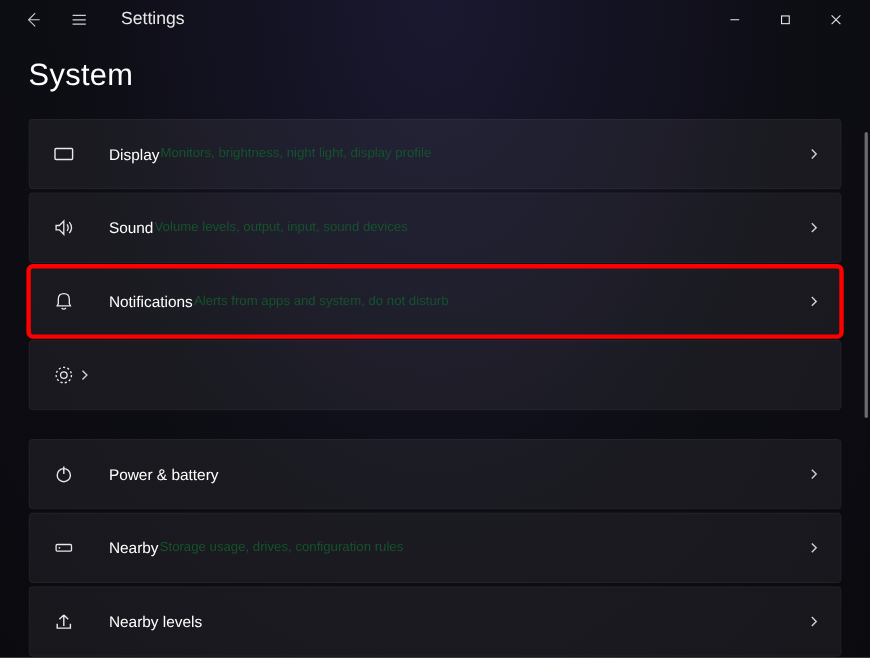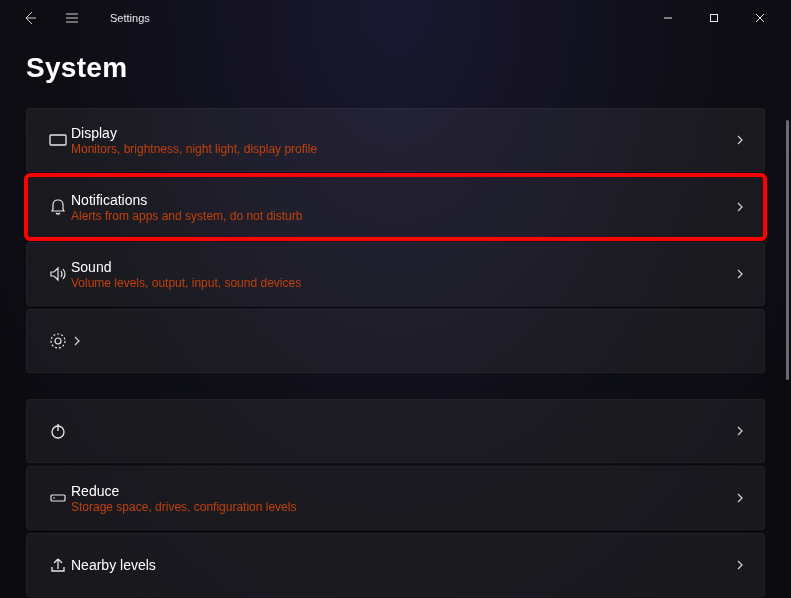--- a/index.html
+++ b/index.html
@@ -31,40 +31,40 @@
     .back-btn, .menu-btn {
       width: 24px;
       height: 24px;
       display: flex;
       align-items: center;
       justify-content: center;
       cursor: pointer;
       color: #cfcfcf;
     }
     .app-name {
-      font-size: 11px;
+      font-size: 16px;
       color: #e8e8e8;
       margin-left: 8px;
     }
     .window-controls {
       margin-left: auto;
       display: flex;
     }
     .win-btn {
       width: 46px;
       height: 32px;
       display: flex;
       align-items: center;
       justify-content: center;
       cursor: pointer;
       color: #e8e8e8;
     }
     .page-title {
       font-size: 28px;
-      font-weight: 700;
+      font-weight: 400;
       padding: 16px 26px 24px 26px;
       letter-spacing: 0.3px;
     }
     .content {
       padding: 0 26px 0 26px;
       height: 490px;
       overflow-y: auto;
     }
     .rowgroup {
       display: flex;
@@ -93,33 +93,33 @@
     .row-icon {
       width: 26px;
       height: 26px;
       display: flex;
       align-items: center;
       justify-content: center;
       color: #e8e8e8;
       flex-shrink: 0;
     }
     .row-text {
-      margin-left: 0;
+      margin-left: 28px;
       flex: 1;
       display: flex;
-      flex-direction: column;
+      flex-direction: row;
       gap: 1px;
     }
     .row-title {
       font-size: 14px;
       color: #ffffff;
     }
     .row-sub {
       font-size: 12px;
-      color: #c2410c;
+      color: #14532d;
     }
     .chevron {
       color: #cfcfcf;
       flex-shrink: 0;
     }
     .scrollbar {
       position: absolute;
       right: 2px;
       top: 120px;
       width: 3px;
@@ -181,20 +181,38 @@
         <span class="row-title">Display</span>
         <span class="row-sub">Monitors, brightness, night light, display profile</span>
       </div>
       <div class="chevron">
         <svg width="12" height="12" viewBox="0 0 12 12">
             <path d="M4 2 L8 6 L4 10" stroke="currentColor" stroke-width="1.3" fill="none"></path>
           </svg>
       </div>
     </div>
 
+    <div class="row">
+      <div class="row-icon">
+        <svg width="20" height="20" viewBox="0 0 20 20">
+          <path d="M3 8 L6 8 L10 4 L10 16 L6 12 L3 12 Z" stroke="currentColor" stroke-width="1.2" fill="none"></path>
+          <path d="M13 7 Q15 10 13 13 M15 5 Q19 10 15 15" stroke="currentColor" stroke-width="1.2" fill="none"></path>
+        </svg>
+      </div>
+      <div class="row-text">
+        <span class="row-title">Sound</span>
+        <span class="row-sub">Volume levels, output, input, sound devices</span>
+      </div>
+      <div class="chevron">
+        <svg width="12" height="12" viewBox="0 0 12 12">
+            <path d="M4 2 L8 6 L4 10" stroke="currentColor" stroke-width="1.3" fill="none"></path>
+          </svg>
+      </div>
+    </div>
+
     <div class="row highlight">
       <div class="row-icon">
         <svg width="20" height="20" viewBox="0 0 20 20">
           <path d="M10 3 C7 3 5 5 5 8 L5 12 L4 14 L16 14 L15 12 L15 8 C15 5 13 3 10 3 Z" stroke="currentColor" stroke-width="1.2" fill="none"></path>
           <path d="M8 16 Q10 18 12 16" stroke="currentColor" stroke-width="1.2" fill="none"></path>
         </svg>
       </div>
       <div class="row-text">
         <span class="row-title">Notifications</span>
         <span class="row-sub">Alerts from apps and system, do not disturb</span>
@@ -202,38 +220,20 @@
       <div class="chevron">
         <svg width="12" height="12" viewBox="0 0 12 12">
             <path d="M4 2 L8 6 L4 10" stroke="currentColor" stroke-width="1.3" fill="none"></path>
           </svg>
       </div>
     </div>
 
     <div class="row">
       <div class="row-icon">
         <svg width="20" height="20" viewBox="0 0 20 20">
-          <path d="M3 8 L6 8 L10 4 L10 16 L6 12 L3 12 Z" stroke="currentColor" stroke-width="1.2" fill="none"></path>
-          <path d="M13 7 Q15 10 13 13 M15 5 Q19 10 15 15" stroke="currentColor" stroke-width="1.2" fill="none"></path>
-        </svg>
-      </div>
-      <div class="row-text">
-        <span class="row-title">Sound</span>
-        <span class="row-sub">Volume levels, output, input, sound devices</span>
-      </div>
-      <div class="chevron">
-        <svg width="12" height="12" viewBox="0 0 12 12">
-            <path d="M4 2 L8 6 L4 10" stroke="currentColor" stroke-width="1.3" fill="none"></path>
-          </svg>
-      </div>
-    </div>
-
-    <div class="row">
-      <div class="row-icon">
-        <svg width="20" height="20" viewBox="0 0 20 20">
           <circle cx="10" cy="10" r="7" stroke="currentColor" stroke-width="1.2" fill="none" stroke-dasharray="2 2"></circle>
           <circle cx="10" cy="10" r="3" stroke="currentColor" stroke-width="1.2" fill="none"></circle>
         </svg>
       </div>
       <div class="chevron">
         <svg width="12" height="12" viewBox="0 0 12 12">
             <path d="M4 2 L8 6 L4 10" stroke="currentColor" stroke-width="1.3" fill="none"></path>
           </svg>
       </div>
     </div>
@@ -241,38 +241,39 @@
     <div class="spacer"></div>
 
     <div class="row">
       <div class="row-icon">
         <svg width="20" height="20" viewBox="0 0 20 20">
           <circle cx="10" cy="11" r="6" stroke="currentColor" stroke-width="1.3" fill="none"></circle>
           <path d="M10 3 L10 10" stroke="currentColor" stroke-width="1.3"></path>
         </svg>
       </div>
       <div class="row-text">
+        <span class="row-title">Power &amp; battery</span>
       </div>
       <div class="chevron">
         <svg width="12" height="12" viewBox="0 0 12 12">
             <path d="M4 2 L8 6 L4 10" stroke="currentColor" stroke-width="1.3" fill="none"></path>
           </svg>
       </div>
     </div>
 
     <div class="row">
       <div class="row-icon">
         <svg width="20" height="20" viewBox="0 0 20 20">
           <rect x="3" y="7" width="14" height="6" rx="1" stroke="currentColor" stroke-width="1.2" fill="none"></rect>
           <circle cx="6" cy="10" r="0.8" fill="currentColor"></circle>
         </svg>
       </div>
       <div class="row-text">
-        <span class="row-title">Reduce</span>
-        <span class="row-sub">Storage space, drives, configuration levels</span>
+        <span class="row-title">Nearby</span>
+        <span class="row-sub">Storage usage, drives, configuration rules</span>
       </div>
       <div class="chevron">
         <svg width="12" height="12" viewBox="0 0 12 12">
             <path d="M4 2 L8 6 L4 10" stroke="currentColor" stroke-width="1.3" fill="none"></path>
           </svg>
       </div>
     </div>
 
     <div class="row">
       <div class="row-icon">

